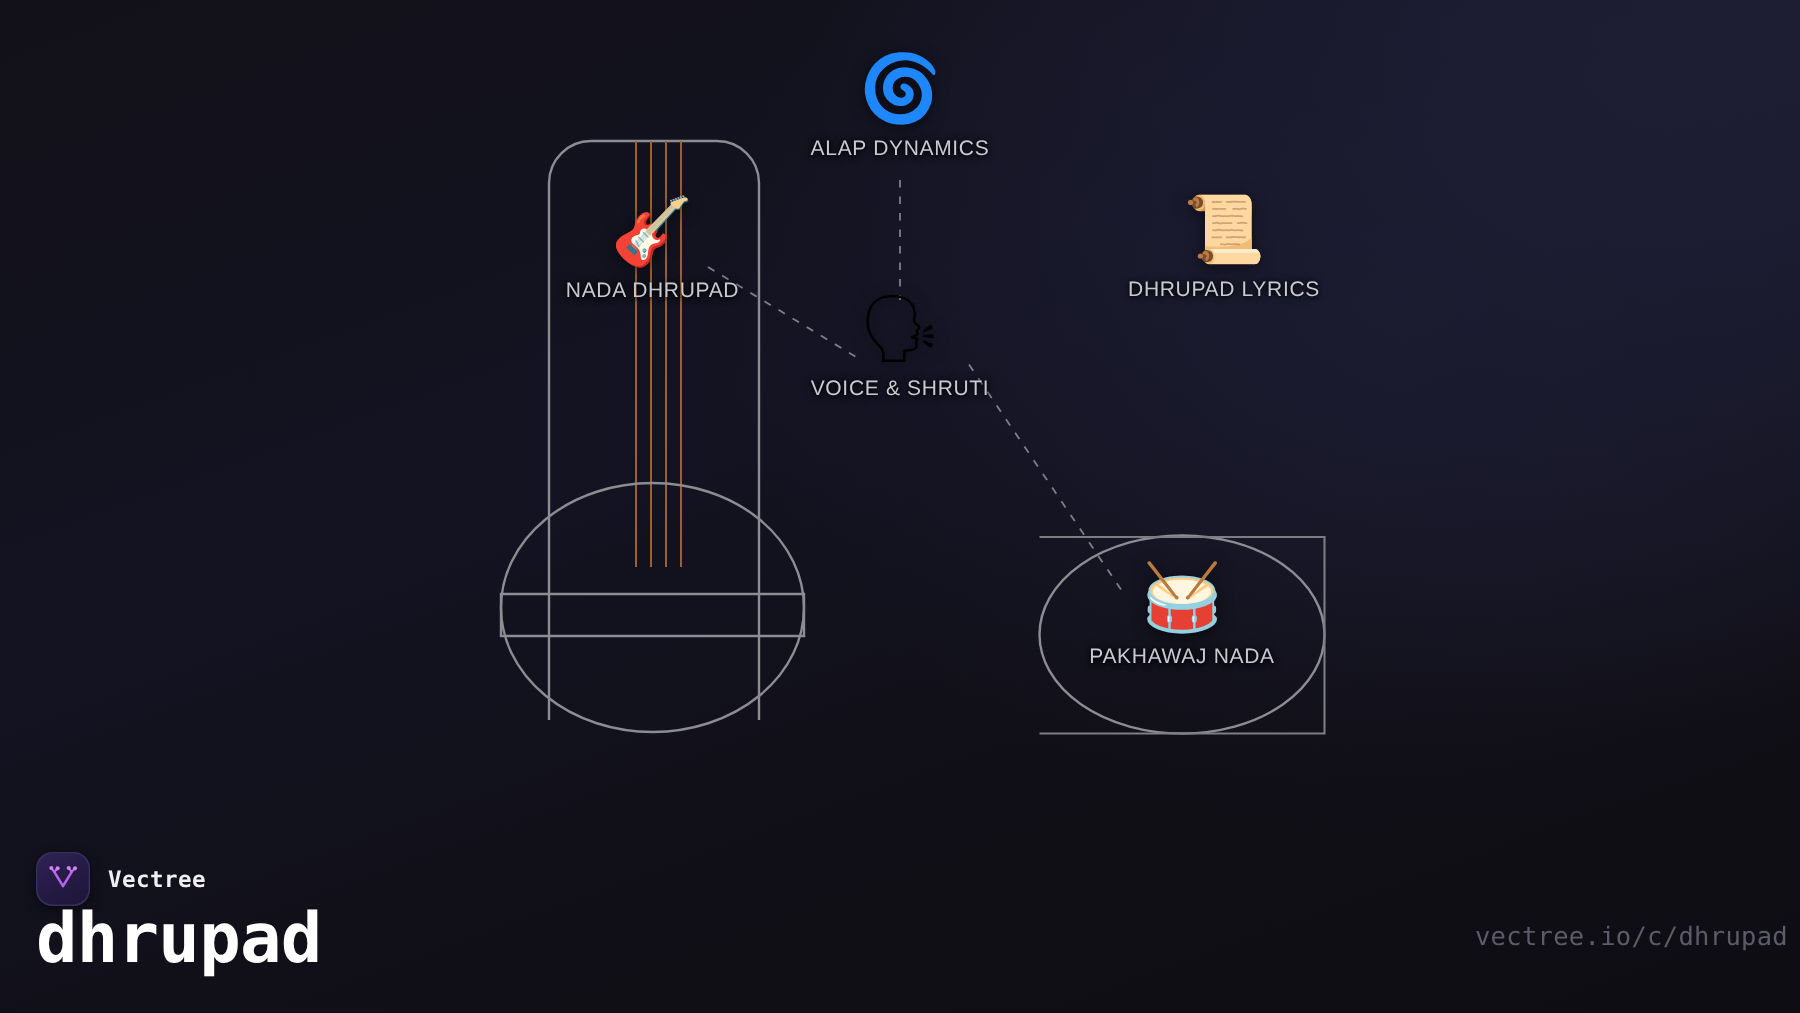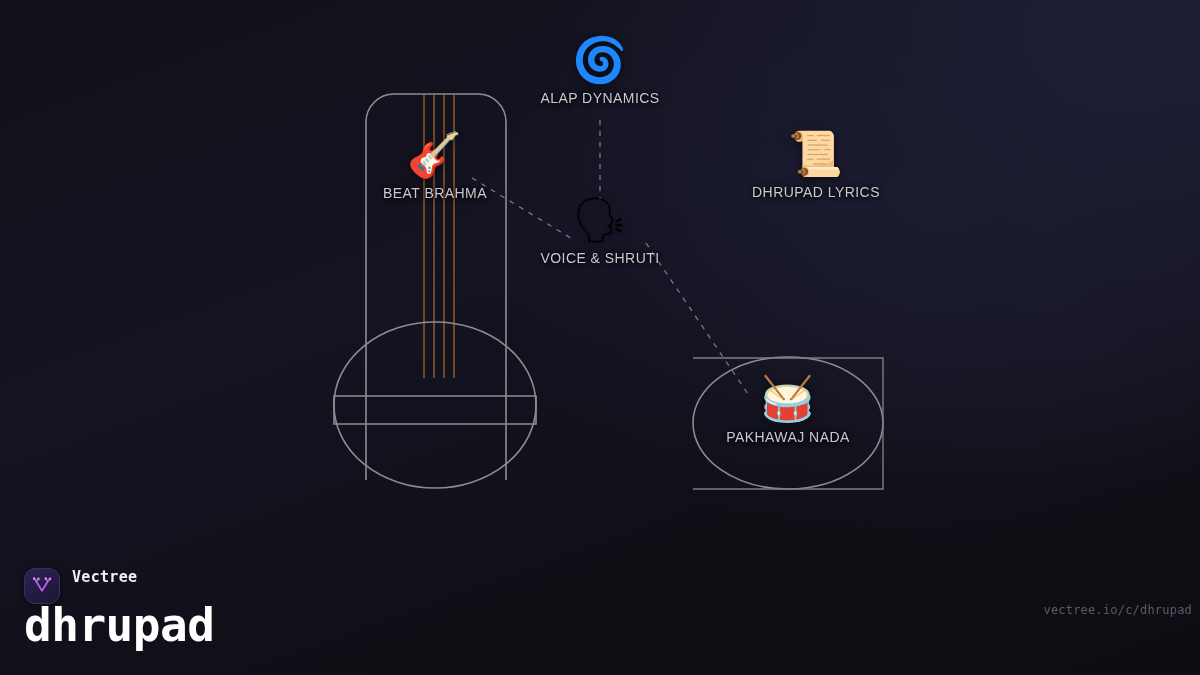--- a/index.html
+++ b/index.html
@@ -62,21 +62,21 @@
     bottom: 0;
     width: 1200px;
     height: 120px;
     pointer-events: none;
   }
   #brand-row {
     position: absolute;
     left: 24px;
     top: 13px;
     display: flex;
-    align-items: flex-start;
+    align-items: center;
     gap: 12px;
   }
   #brand-logo {
     width: 34px;
     height: 34px;
     border-radius: 11px;
     background: linear-gradient(150deg, #2e2355 0%, #241a44 55%, #1d1736 100%);
     border: 1px solid #3a2f63;
     display: flex;
     align-items: center;
@@ -97,23 +97,23 @@
     font-family: "DejaVu Sans Mono", "Liberation Mono", monospace;
     font-size: 46px;
     font-weight: 700;
     color: #ffffff;
     letter-spacing: -0.5px;
     line-height: 44px;
   }
   #footer-url {
     position: absolute;
     right: 8px;
-    top: 48px;
+    top: 60px;
     font-family: "DejaVu Sans Mono", "Liberation Mono", monospace;
-    font-size: 12px;
+    font-size: 17px;
     color: #5c5c69;
     letter-spacing: 0.2px;
   }
 </style>
 </head>
 <body>
 
 <div id="stage">
 
   <svg id="canvas" viewBox="0 0 1200 675">
@@ -139,21 +139,21 @@
     <line x1="646" y1="243" x2="748" y2="394" stroke="#7e7e8c" stroke-width="1.2" stroke-dasharray="5 6"></line>
   </svg>
 
   <div class="node" style="left:600px; top:70px;">
     <div class="node-icon">🌀</div>
     <div class="node-label">ALAP DYNAMICS</div>
   </div>
 
   <div class="node" style="left:435px; top:165px;">
     <div class="node-icon">🎸</div>
-    <div class="node-label">BEAT BRAHMA</div>
+    <div class="node-label">NADA DHRUPAD</div>
   </div>
 
   <div class="node" style="left:816px; top:164px;">
     <div class="node-icon">📜</div>
     <div class="node-label">DHRUPAD LYRICS</div>
   </div>
 
   <div class="node" style="left:600px; top:230px;">
     <div class="node-icon">🗣</div>
     <div class="node-label">VOICE &amp; SHRUTI</div>

